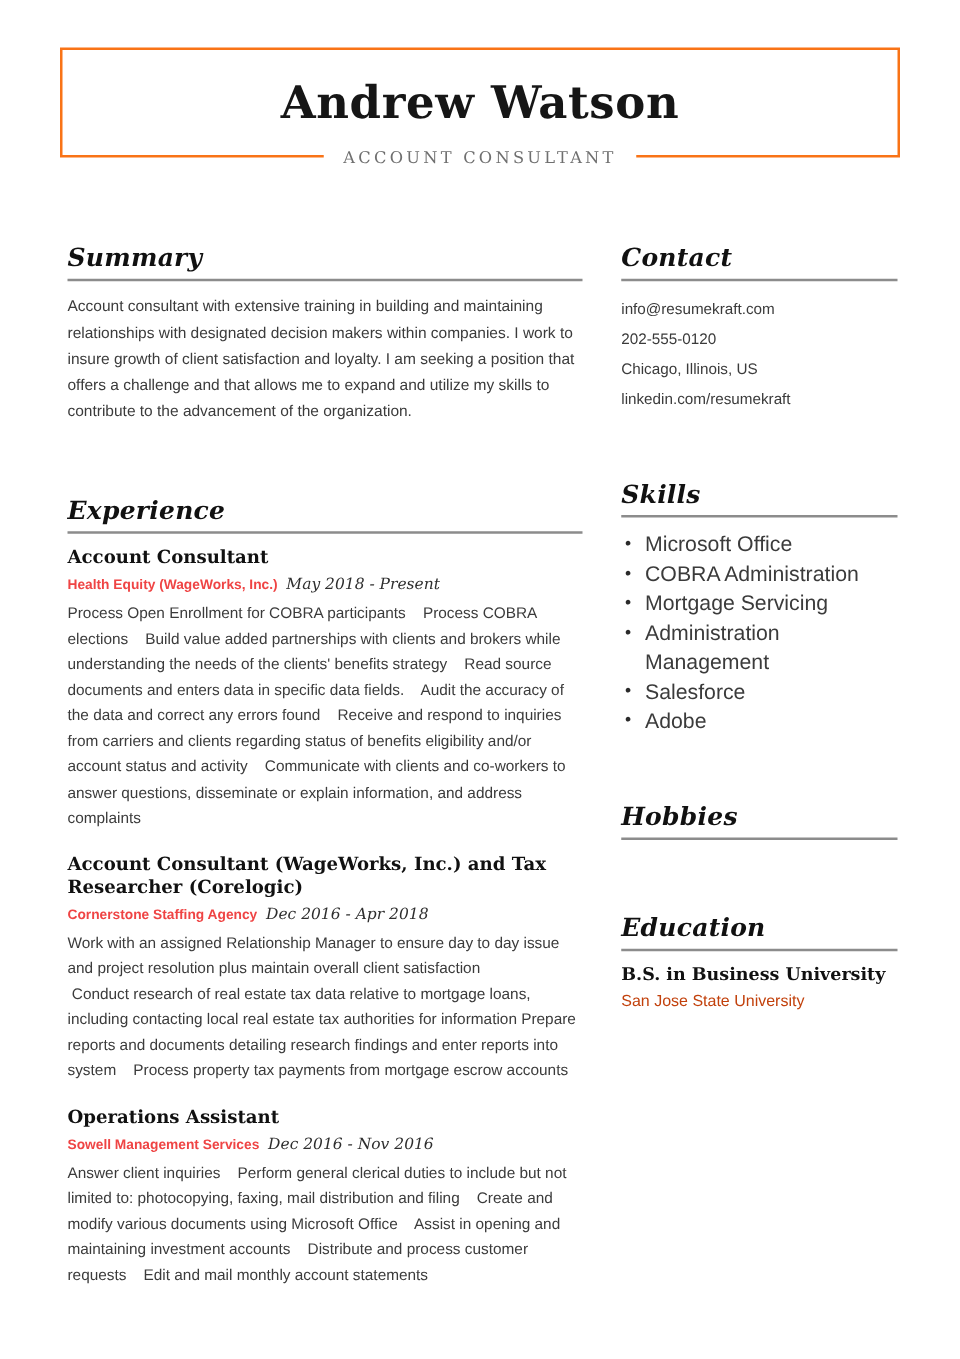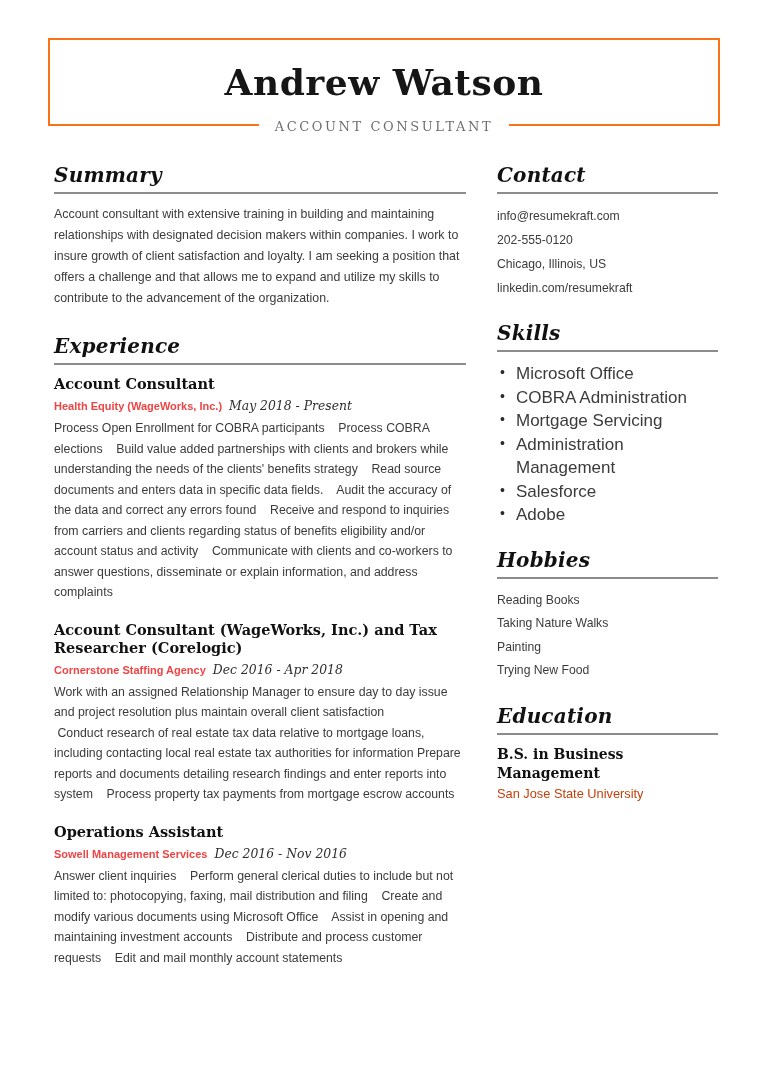--- a/index.html
+++ b/index.html
@@ -82,21 +82,21 @@
   }
   .col-spacer {
     flex: 0 0 31px;
   }
   .col-right {
     width: 221px;
     flex: 0 0 221px;
   }
 
   
-  .section { margin-bottom: 4px; }
+  .section { margin-bottom: 4px; margin-top: 31px; }
   .section-title {
     font-family: "DejaVu Serif", serif;
     font-weight: bold;
     font-style: italic;
     font-size: 20px;
     color: #111111;
     margin: 0 0 5px 0;
     line-height: 1.15;
     letter-spacing: 0.2px;
   }
@@ -297,32 +297,26 @@
           <li>Salesforce</li>
           <li>Adobe</li>
         </ul>
       </div>
 
       <div class="gap-md"></div>
 
       <div class="section">
         <div class="section-title">Hobbies</div>
         <div class="section-rule"></div>
-        <ul class="plain-list">
-          <li>Reading Books</li>
-          <li>Taking Nature Walks</li>
-          <li>Painting</li>
-          <li>Trying New Food</li>
-        </ul>
       </div>
 
       <div class="gap-md"></div>
 
       <div class="section">
         <div class="section-title">Education</div>
         <div class="section-rule"></div>
-        <div class="edu-degree">B.S. in Business Management</div>
+        <div class="edu-degree">B.S. in Business University</div>
         <div class="edu-school">San Jose State University</div>
       </div>
 
     </div>
   </div>
 </div>
 
 </body></html>

